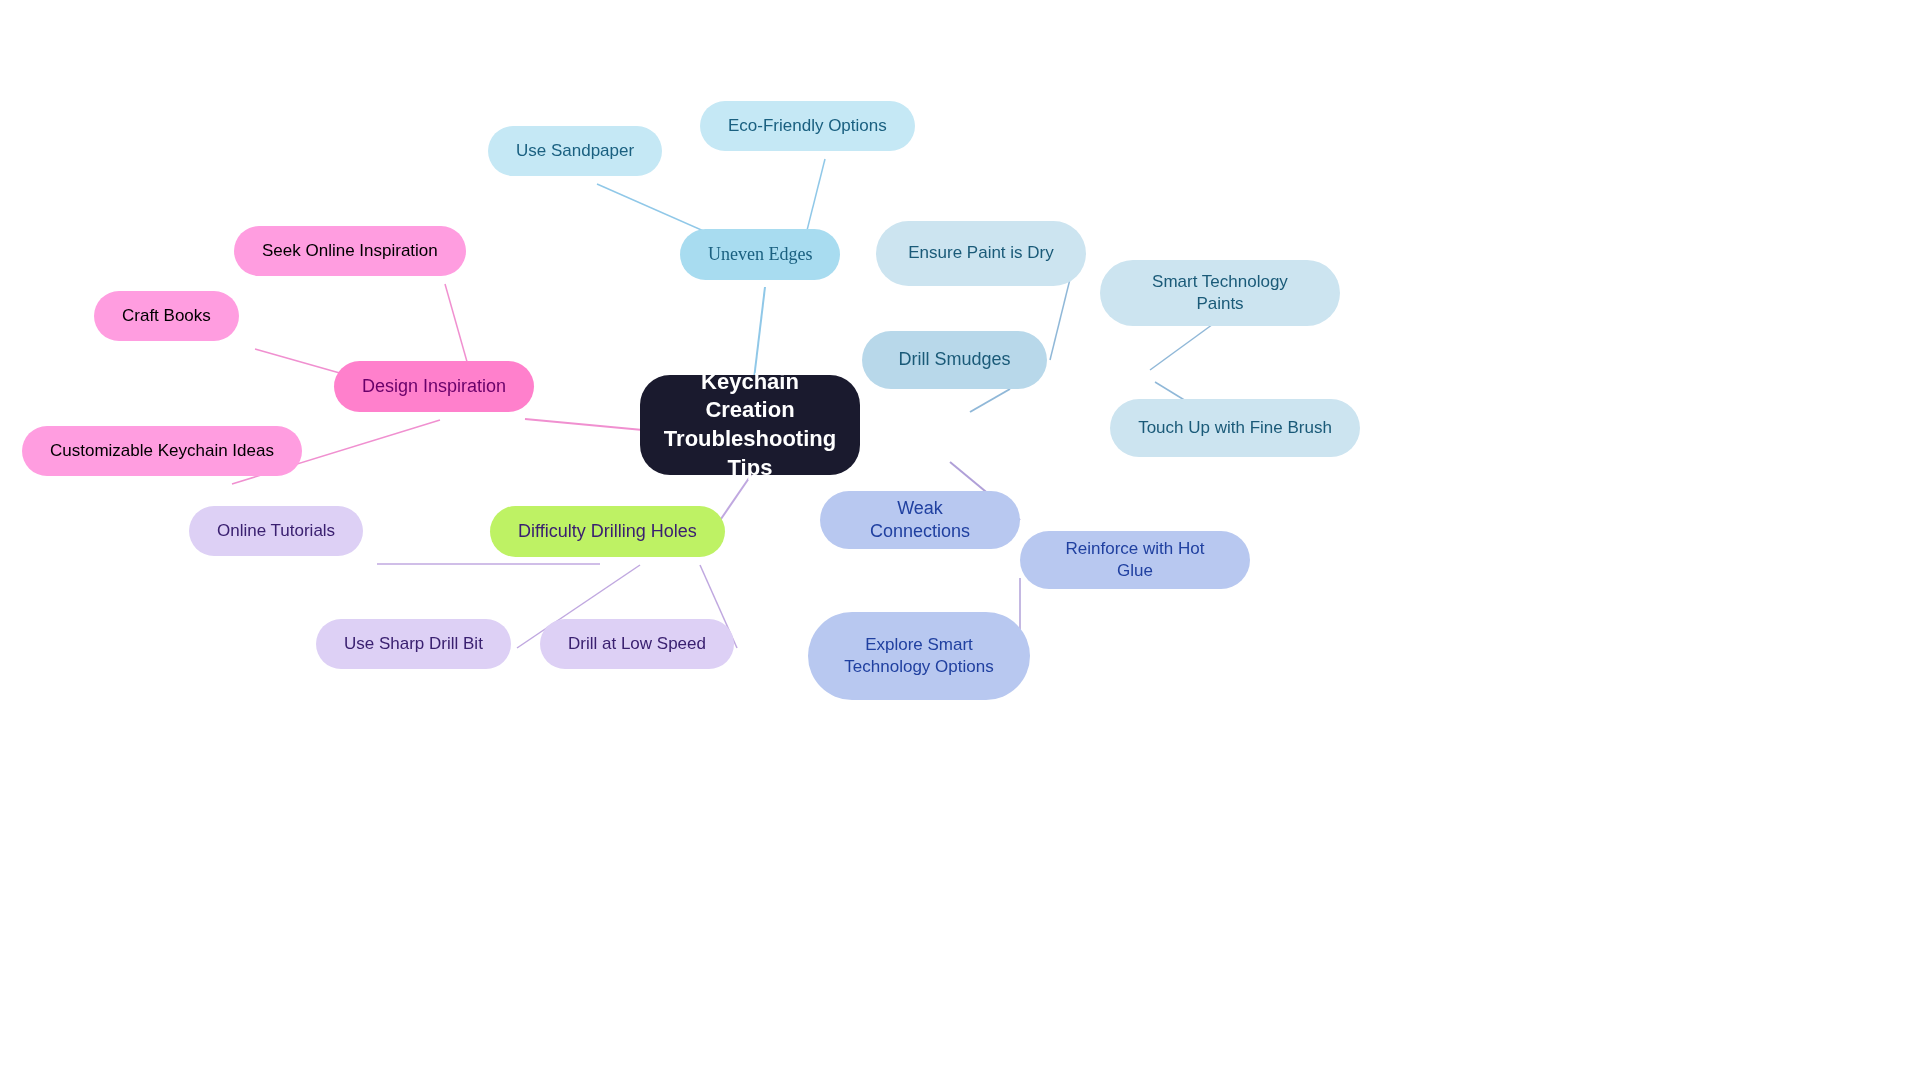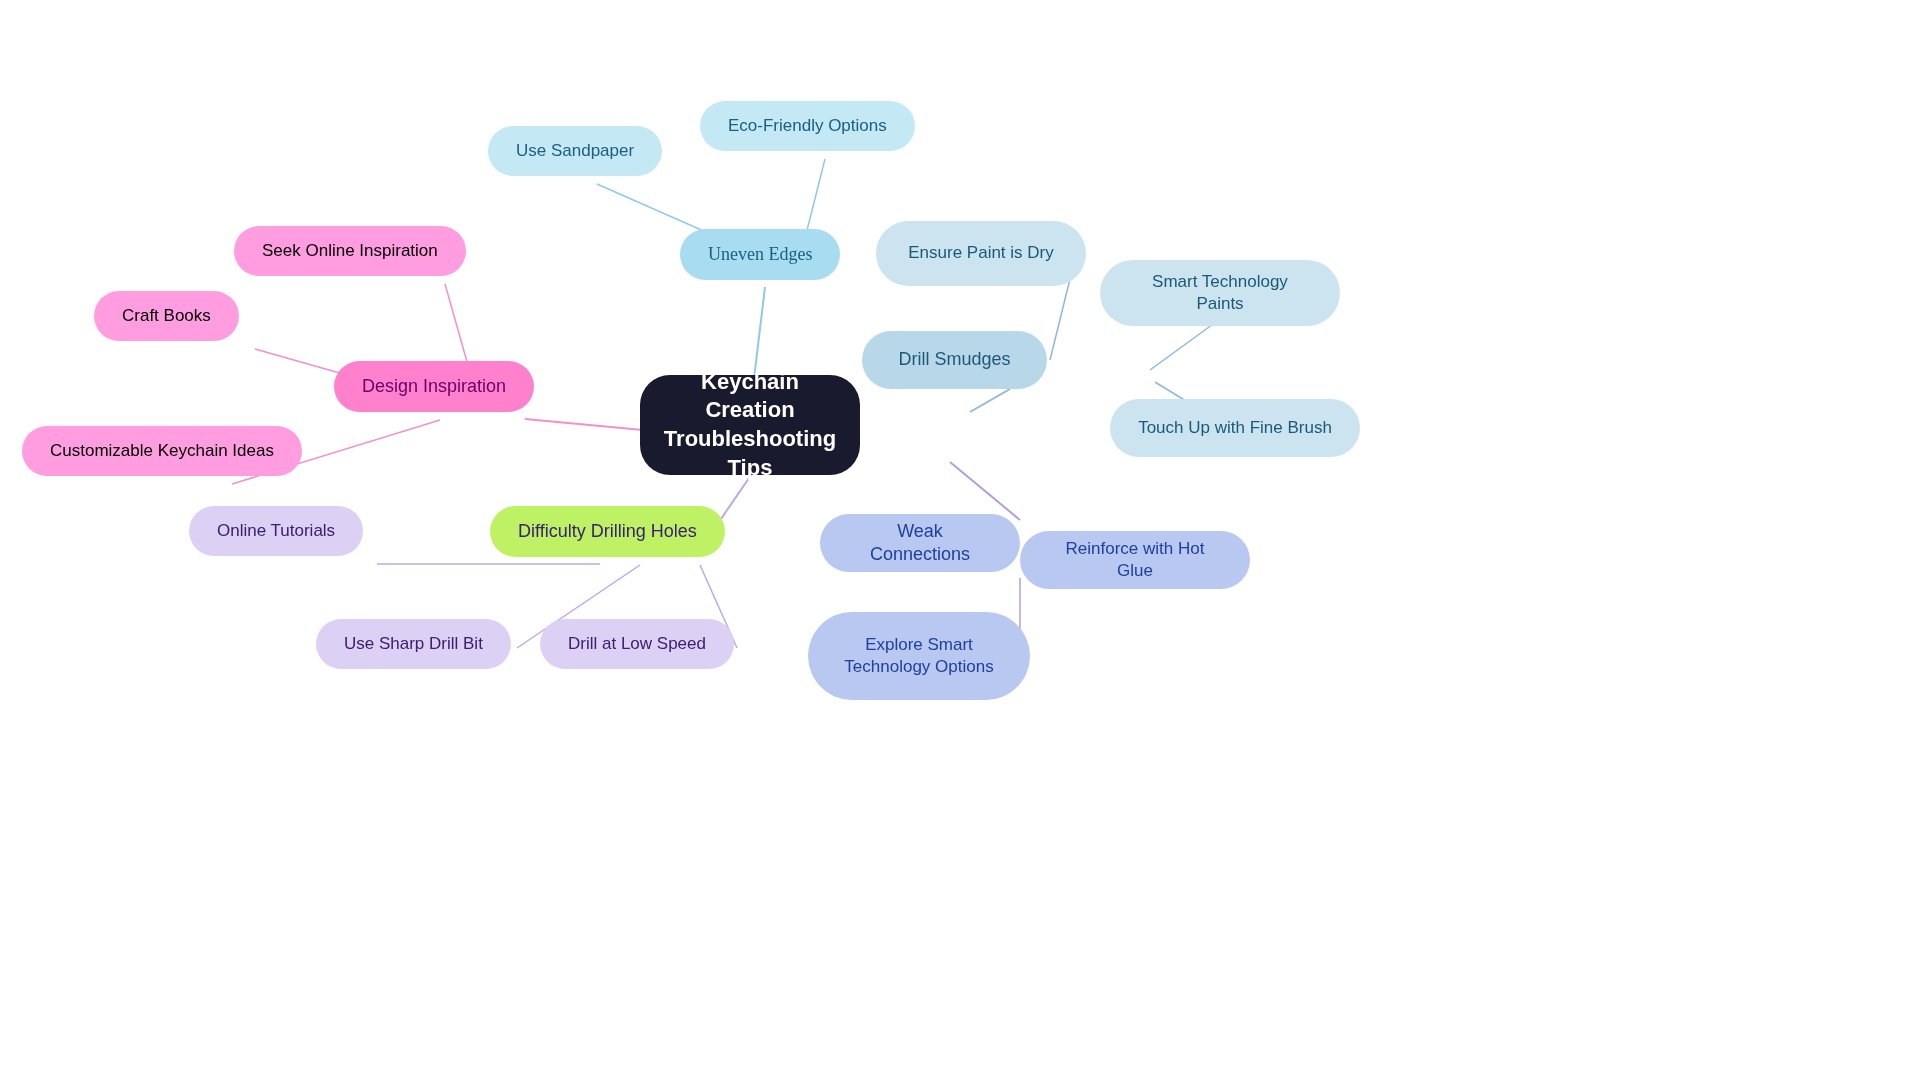--- a/index.html
+++ b/index.html
@@ -171,21 +171,21 @@
 </div>
 
 <div class="node" style="left: 1100px; top: 260px; font-size: 17px; background: #cce4f0; color: #1a5a78; width: 240px; height: 66px; border-radius: 50px;">
   <span>Smart Technology Paints</span>
 </div>
 
 <div class="node" style="left: 1110px; top: 399px; font-size: 17px; background: #cce4f0; color: #1a5a78; width: 250px; height: 58px; border-radius: 50px;">
   <span>Touch Up with Fine Brush</span>
 </div>
 
-<div class="node node-lavender" style="left: 820px; top: 514px; font-size: 18px; width: 200px; height: 58px;">
+<div class="node node-lavender" style="left: 820px; top: 491px; font-size: 18px; width: 200px; height: 58px;">
   <span>Weak Connections</span>
 </div>
 
 <div class="node node-lavender" style="left: 1020px; top: 531px; font-size: 17px; width: 230px; height: 58px;">
   <span>Reinforce with Hot Glue</span>
 </div>
 
 <div class="node node-lavender" style="left: 808px; top: 612px; font-size: 17px; width: 222px; height: 88px; padding: 12px 22px;">
   <span>Explore Smart Technology
 Options</span>

